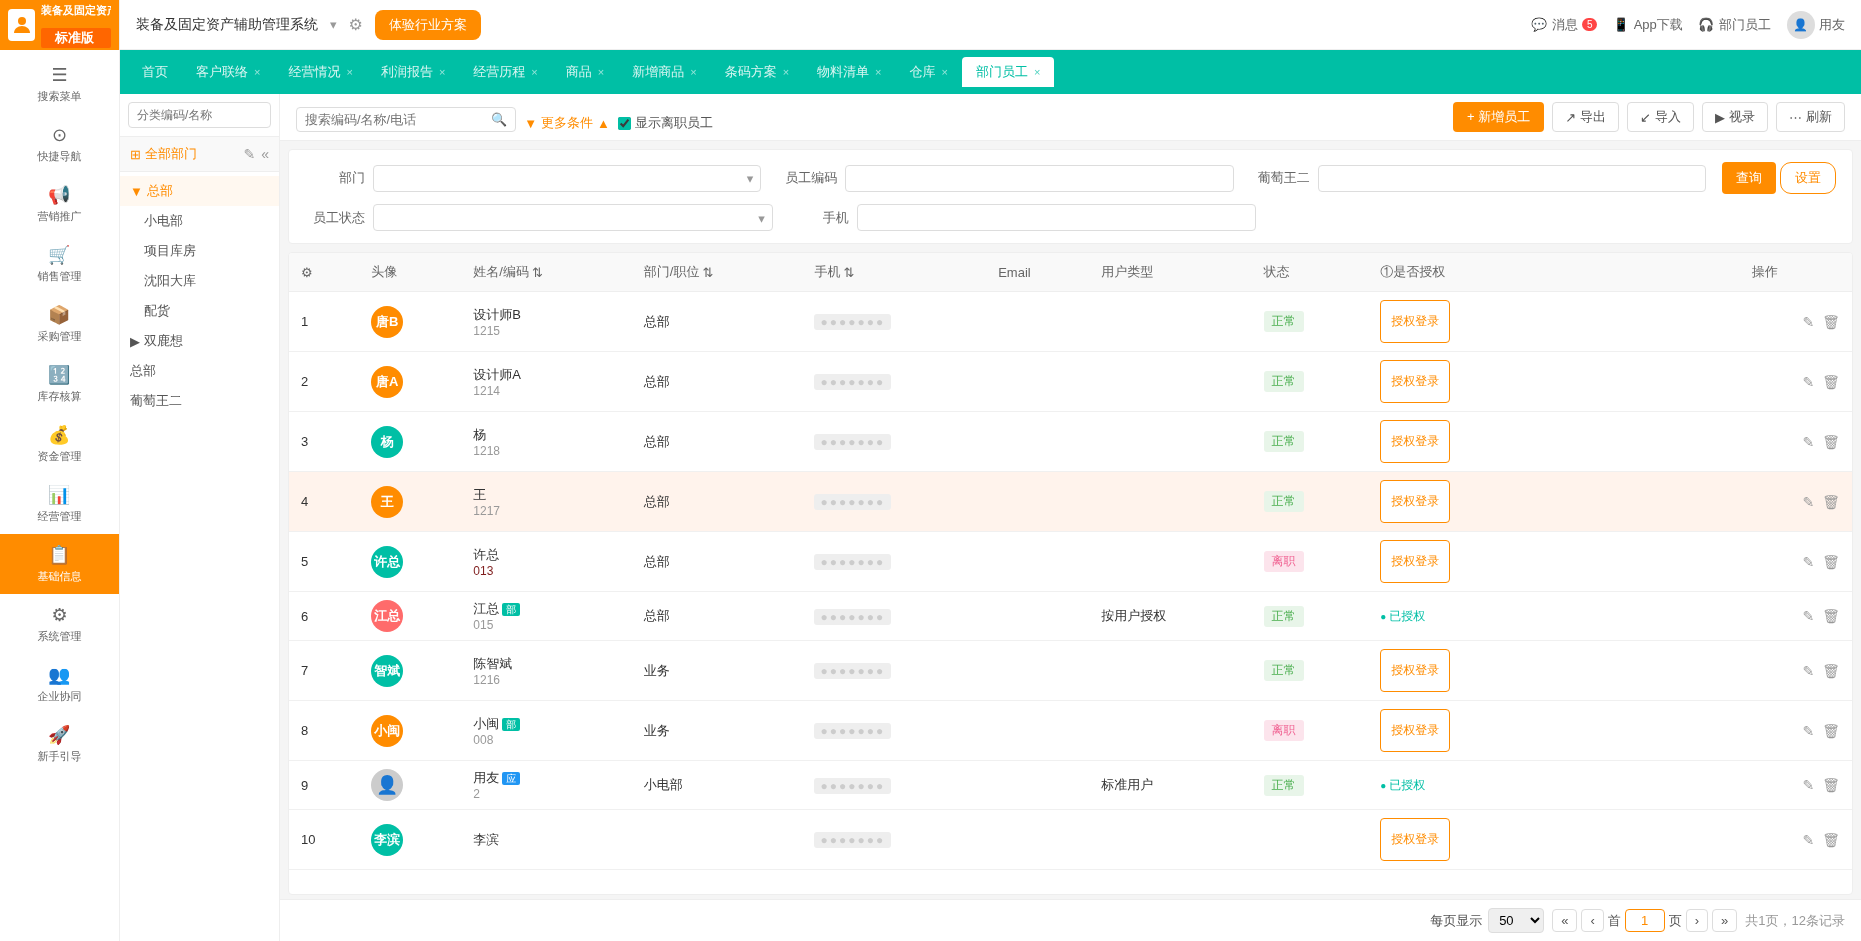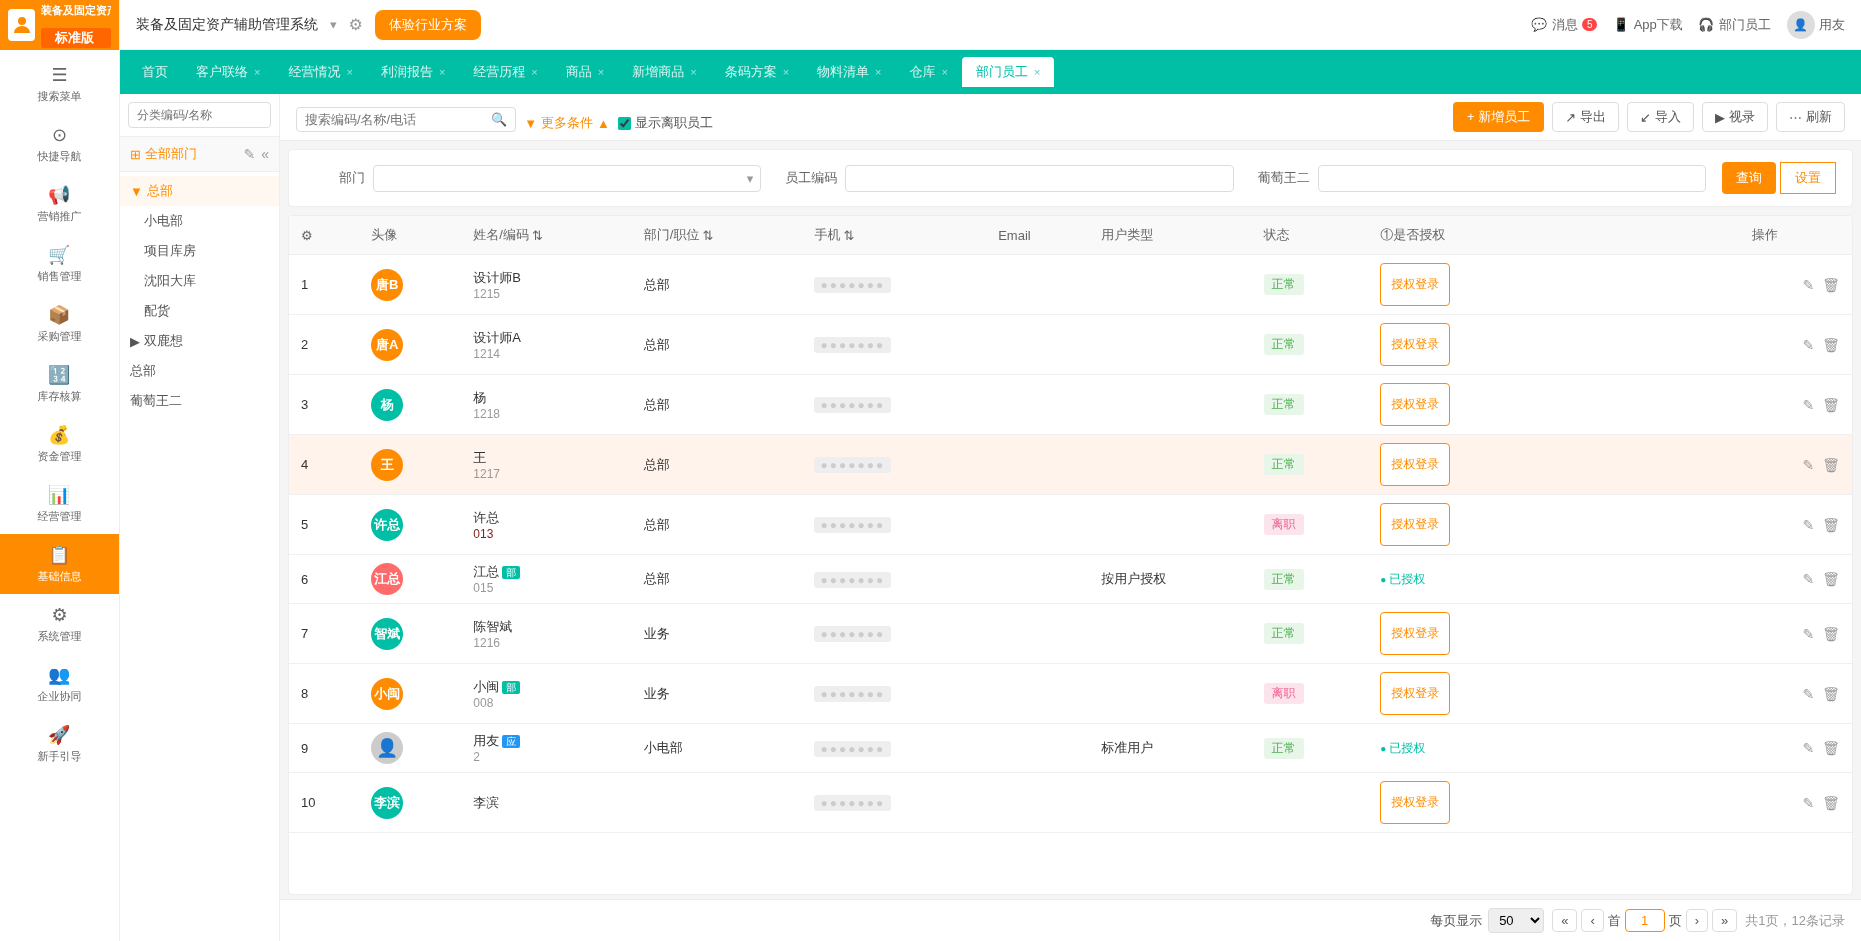--- a/index.html
+++ b/index.html
@@ -72,21 +72,21 @@
     .search-form-row { display: flex; gap: 16px; margin-bottom: 10px; align-items: center; }
     .search-form-row:last-child { margin-bottom: 0; }
     .form-field { display: flex; align-items: center; gap: 8px; flex: 1; }
     .form-field label { color: #666; font-size: 13px; white-space: nowrap; min-width: 60px; text-align: right; }
     .form-field select, .form-field input { border: 1px solid #ddd; border-radius: 4px; padding: 5px 8px; font-size: 13px; flex: 1; outline: none; background: #fff; }
     .form-field .select-wrapper { position: relative; flex: 1; }
     .form-field .select-wrapper select { width: 100%; appearance: none; padding-right: 24px; }
     .form-field .select-wrapper::after { content: "▾"; position: absolute; right: 8px; top: 50%; transform: translateY(-50%); color: #999; pointer-events: none; }
     .search-btns { display: flex; flex-direction: row; gap: 4px; }
     .btn-query { background: #ff8c00; color: #fff; border: none; padding: 6px 14px; border-radius: 4px; cursor: pointer; font-size: 13px; }
-    .btn-set { background: #fff; color: #ff8c00; border: 1px solid #ff8c00; padding: 6px 14px; border-radius: 0; cursor: pointer; font-size: 13px; }
+    .btn-set { background: #fff; color: #ff8c00; border: 1px solid #ff8c00; padding: 6px 14px; border-radius: 11px; cursor: pointer; font-size: 13px; }
 
     
     .table-wrapper { flex: 1; overflow-y: auto; margin: 0 8px 4px 8px; background: #fff; border-radius: 4px; border: 1px solid #eee; }
     table { width: 100%; border-collapse: collapse; }
     thead tr { background: #f9f9f9; }
     th { padding: 10px 12px; text-align: left; color: #666; font-weight: 500; font-size: 13px; border-bottom: 1px solid #eee; white-space: nowrap; }
     td { padding: 8px 12px; color: #333; font-size: 13px; border-bottom: 1px solid #f0f0f0; vertical-align: middle; }
     tr.highlighted td { background: #fff3ec; }
     .th-sort { display: flex; align-items: center; gap: 3px; cursor: pointer; }
     .avatar-circle { width: 32px; height: 32px; border-radius: 50%; display: flex; align-items: center; justify-content: center; color: #fff; font-size: 13px; font-weight: bold; flex-shrink: 0; }
@@ -352,20 +352,34 @@
             <input type="text" style="">
           </div>
           <div class="form-field">
             <label>葡萄王二</label>
             <input type="text" style="">
           </div>
           <div class="search-btns">
             <button class="btn-query">查询</button>
             <button class="btn-set">设置</button>
           </div>
+        </div>
+        <div class="search-form-row">
+          <div class="form-field">
+            <label>员工状态</label>
+            <div class="select-wrapper">
+              <select></select>
+            </div>
+          </div>
+          <div class="form-field">
+            <label>手机</label>
+            <input type="text" style="">
+          </div>
+          <div class="form-field"></div>
+          <div style="width:80px;"></div>
         </div>
       </div>
 
       <div class="table-wrapper">
         <table>
           <thead>
             <tr>
               <th>⚙</th>
               <th>头像</th>
               <th>

